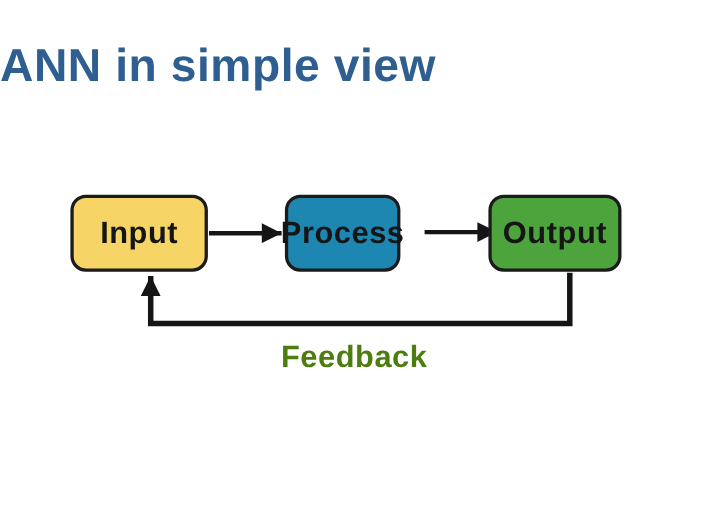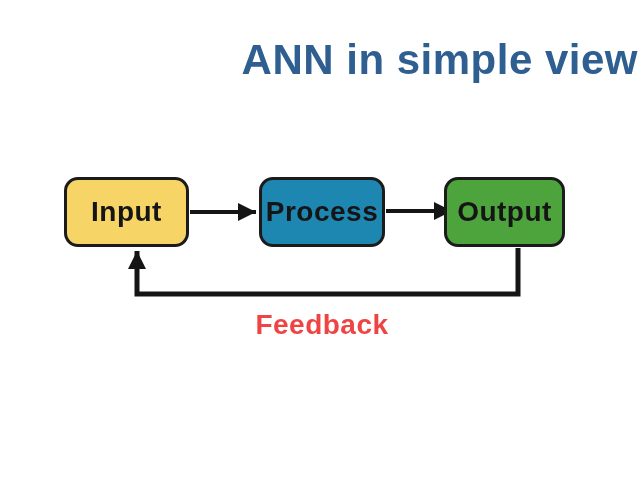--- a/index.html
+++ b/index.html
@@ -13,21 +13,21 @@
     width: 638px;
     height: 478px;
     background: #ffffff;
     overflow: hidden;
   }
   .slide-title {
     position: absolute;
     top: 36px;
     left: 0;
     width: 638px;
-    text-align: right;
+    text-align: left;
     font-size: 42px;
     font-weight: bold;
     letter-spacing: 0.5px;
     color: #2F5F90;
   }
   .connector-layer {
     position: absolute;
     top: 0;
     left: 0;
     width: 638px;
@@ -48,31 +48,31 @@
     box-sizing: border-box;
     display: flex;
     align-items: center;
     justify-content: center;
     font-size: 28px;
     font-weight: bold;
     color: #151515;
     letter-spacing: 0.5px;
   }
   .node-input   { left: 64px;  width: 125px; }
-  .node-process { left: 259px; width: 126px; }
+  .node-process { left: 259px; width: 105px; }
   .node-output  { left: 444px; width: 121px; }
   .feedback-label {
     position: absolute;
     top: 309px;
     left: 227px;
     width: 190px;
     text-align: center;
     font-size: 28px;
     font-weight: bold;
-    color: #ef4444;
+    color: #4d7c0f;
     letter-spacing: 0.5px;
   }
 </style>
 </head>
 <body>
 
 <div class="slide">
 
   <div class="slide-title" style="color: rgb(47, 95, 144);">ANN in simple view</div>
 

